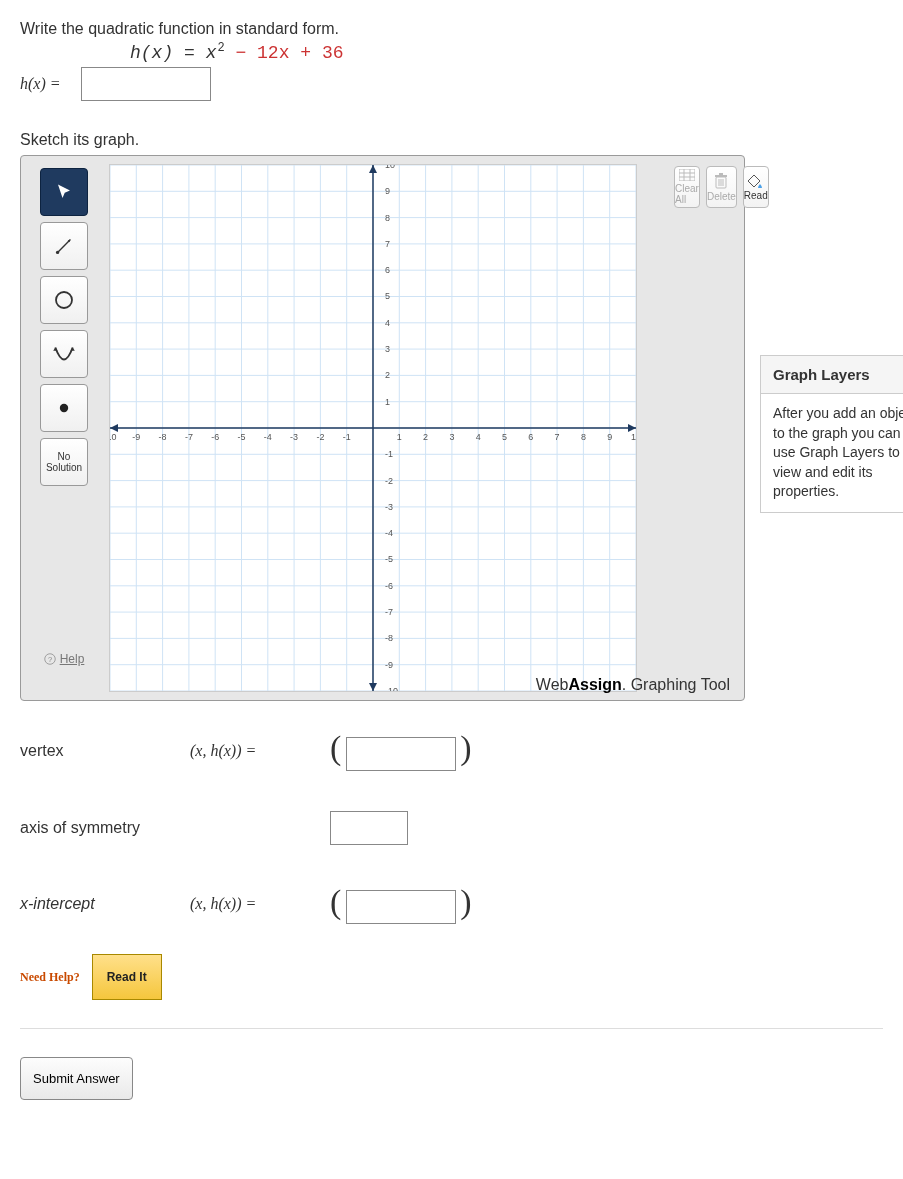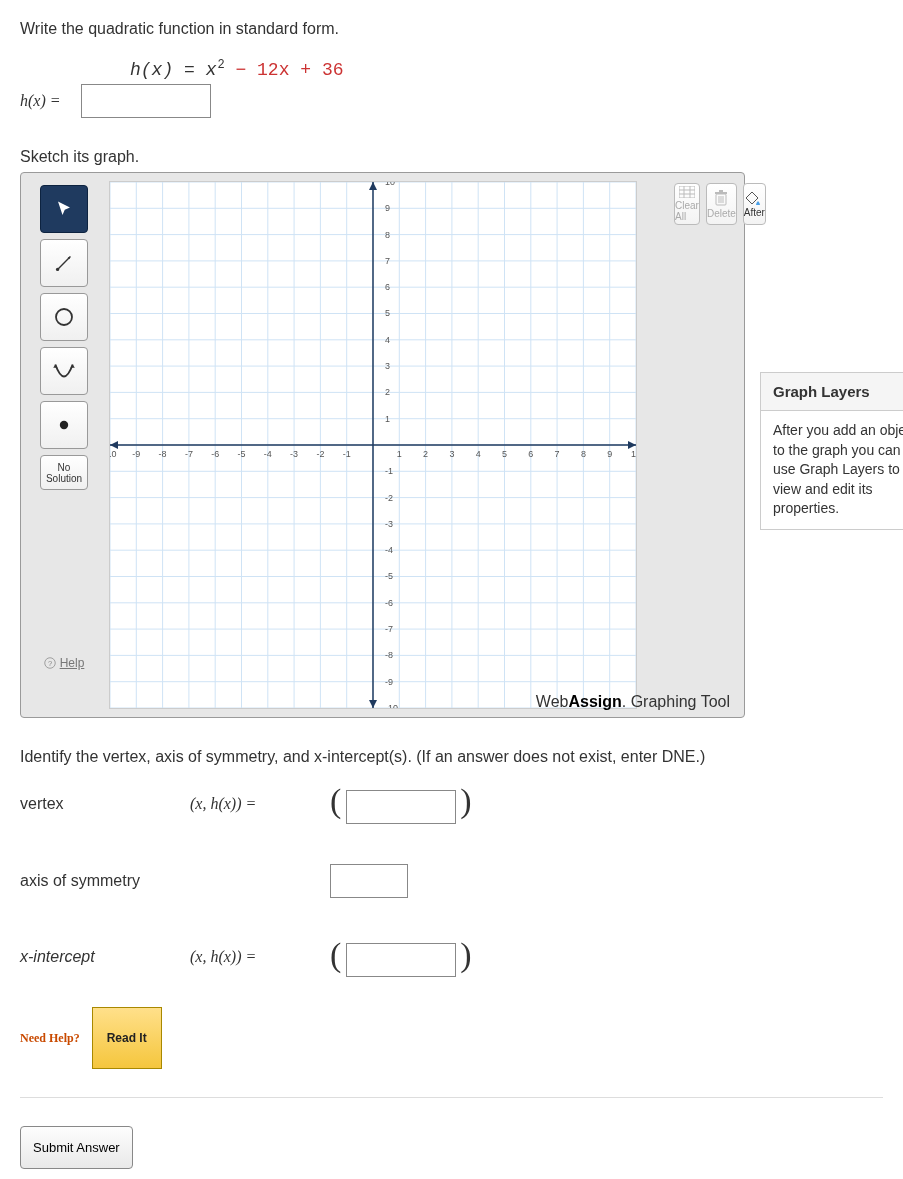--- a/index.html
+++ b/index.html
@@ -1,35 +1,35 @@
 <!DOCTYPE html>
 <html><head>
 <meta charset="utf-8">
 <style>
   * { box-sizing: border-box; }
   body { margin:0; padding:20px; font-family: Arial, Helvetica, sans-serif; color:#333; font-size:16px; background:#fff; }
-  .prompt { margin-bottom: 20px; }
+  .prompt { margin-bottom: 3px; }
   .equation { margin: 0 0 4px 110px; font-family: Liberation Mono, monospace; font-size:18px; }
   .equation .sq { font-size:12px; vertical-align: super; margin-left:1px; }
   .answer-row { display:flex; align-items:center; gap:20px; margin-bottom: 30px; }
   .answer-row .lhs { font-style: italic; font-family: Georgia, serif; }
   input.textbox { border:1px solid #888; height:34px; padding:2px 6px; font-size:15px; }
   .wide { width:130px; }
   .med  { width:110px; }
   .small{ width:78px; }
 
   .sketch-label { margin: 10px 0 6px 0; }
 
   
   .graph-frame { width: 725px; border:1px solid #9a9a9a; background:#e7e7e7; border-radius:4px; padding:8px; position:relative; display:flex; gap:10px; }
   .tool-col { width:70px; display:flex; flex-direction:column; align-items:center; gap:6px; padding-top:4px; }
   .tool-btn { width:48px; height:48px; border:1px solid #999; border-radius:4px; background:linear-gradient(#fff,#f0f0f0); display:flex; align-items:center; justify-content:center; cursor:pointer; font-size:10px; text-align:center; color:#333; }
   .tool-btn.active { background:#1f3a5f; border-color:#0d2340; }
   .tool-btn.active svg { color:#fff; }
-  .tool-btn.nosol { font-size:10px; flex-direction:column; line-height:1.1; height:35px; }
+  .tool-btn.nosol { font-size:10px; flex-direction:column; line-height:1.1; height:48px; }
   .help-link { margin-top:160px; display:flex; align-items:center; gap:4px; color:#777; font-size:12px; text-decoration:underline; cursor:pointer; }
 
   .canvas-wrap { position:relative; width:528px; height:528px; background:#fff; border:1px solid #ccc; }
   .grid { position:absolute; inset:0; }
 
   .side-col { position:absolute; right:10px; top:10px; width:60px; display:flex; flex-direction:row; gap:6px; align-items:center; }
   .side-btn { width:54px; height:42px; border:1px solid #bbb; border-radius:4px; background:linear-gradient(#fff,#f3f3f3); cursor:pointer; font-size:10px; color:#aaa; display:flex; flex-direction:column; align-items:center; justify-content:center; gap:2px; }
   .side-btn.enabled { color:#333; }
   .brand { position:absolute; bottom:6px; right:14px; font-size:16px; color:#333; }
   .brand b { color:#000; }
@@ -37,21 +37,21 @@
   
   .layers { position:absolute; left:740px; top:200px; width:170px; }
   .layers-head { background:#f5f5f5; border:1px solid #ccc; border-bottom:none; padding:10px 12px; font-weight:bold; font-size:15px; }
   .layers-body { background:#fff; border:1px solid #ccc; padding:10px 12px; font-size:14px; color:#333; line-height:1.4; }
 
   .section { margin-top:30px; }
   .ident-grid { display:grid; grid-template-columns: 170px 140px auto; row-gap:40px; align-items:center; margin-top:18px; }
   .paren { font-family: Georgia, serif; font-size:34px; line-height:1; display:inline-flex; align-items:center; }
   .need-help { margin-top:30px; display:flex; align-items:center; gap:12px; }
   .need-help-label { color:#c94a00; font-weight:bold; font-size:12px;font-family:Liberation Serif, serif; }
-  .readit { border:1px solid #a88800; background:linear-gradient(#ffe08a,#f5c63d); padding:23px 14px; font-size:12px; cursor:pointer; font-weight:bold; color:#222; }
+  .readit { border:1px solid #a88800; background:linear-gradient(#ffe08a,#f5c63d); padding:15px 14px; font-size:12px; cursor:pointer; font-weight:bold; color:#222; }
 
   hr.sep { margin:28px 0; border:none; border-top:1px solid #ddd; }
 
   .submit { border:1px solid #888; border-radius:4px; background:linear-gradient(#fdfdfd,#e9e9e9); padding:13px 12px; font-size:13px; cursor:pointer; }
 
   .fn-red { color:#cc3333; }
 </style>
 </head>
 <body>
 
@@ -234,38 +234,37 @@
             <rect x="1" y="2" width="12" height="2" fill="#bbb"></rect>
             <rect x="5" y="0" width="4" height="2" fill="#bbb"></rect>
           </svg>
         <span>Delete</span>
       </div>
       <div class="side-btn enabled">
         <svg width="16" height="14" viewBox="0 0 16 14">
             <path d="M6 1 L12 7 L6 13 L0 7 Z" fill="none" stroke="#555"></path>
             <path d="M12 10 q2 2 2 4 h-4 q0 -2 2 -4" fill="#4aa0e8"></path>
           </svg>
-        <span>After</span>
+        <span>Read</span>
       </div>
     </div>
 
     <div class="brand">
       <span>Web</span><b>Assign</b><span>. Graphing Tool</span>
     </div>
   </div>
 
   <div class="layers">
     <div class="layers-head">Graph Layers</div>
     <div class="layers-body">After you add an object to the graph you can use Graph Layers to view and edit its properties.</div>
   </div>
 </div>
 
 
 <div class="section">
-  <div>Identify the vertex, axis of symmetry, and x-intercept(s). (If an answer does not exist, enter DNE.)</div>
   <div class="ident-grid">
     <div>vertex</div>
     <div style="font-family:Georgia,serif;font-style:italic">(x, h(x))  =</div>
     <div><span class="paren">(</span> <input class="textbox med" style=""> <span class="paren">)</span></div>
 
     <div>axis of symmetry</div>
     <div></div>
     <div><input class="textbox small" style=""></div>
 
     <div style="font-style:italic">x-intercept</div>

